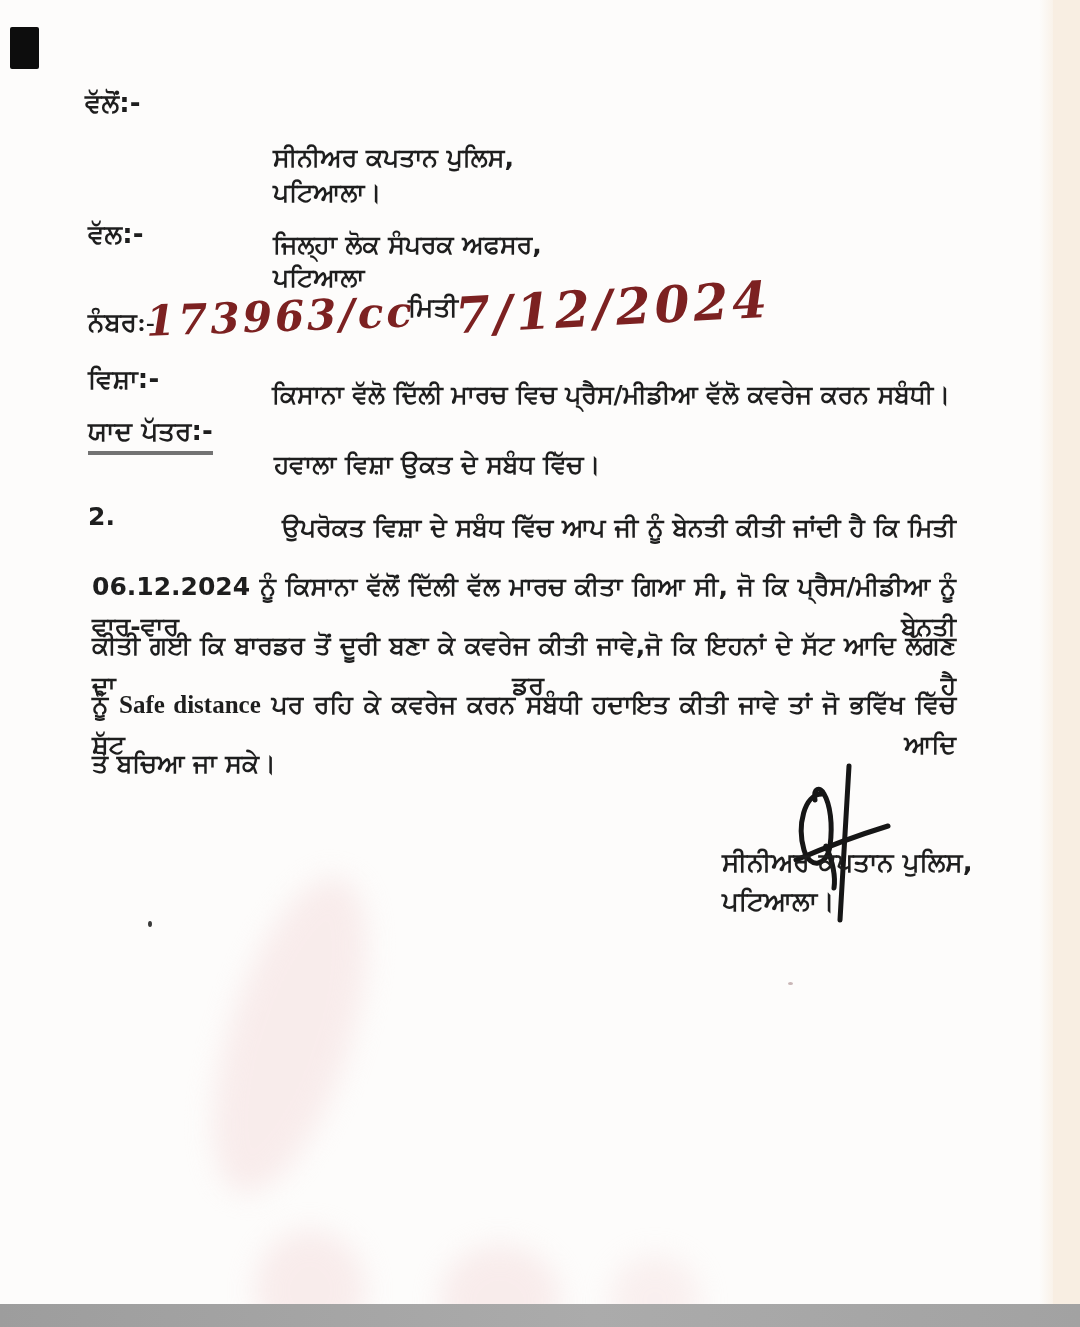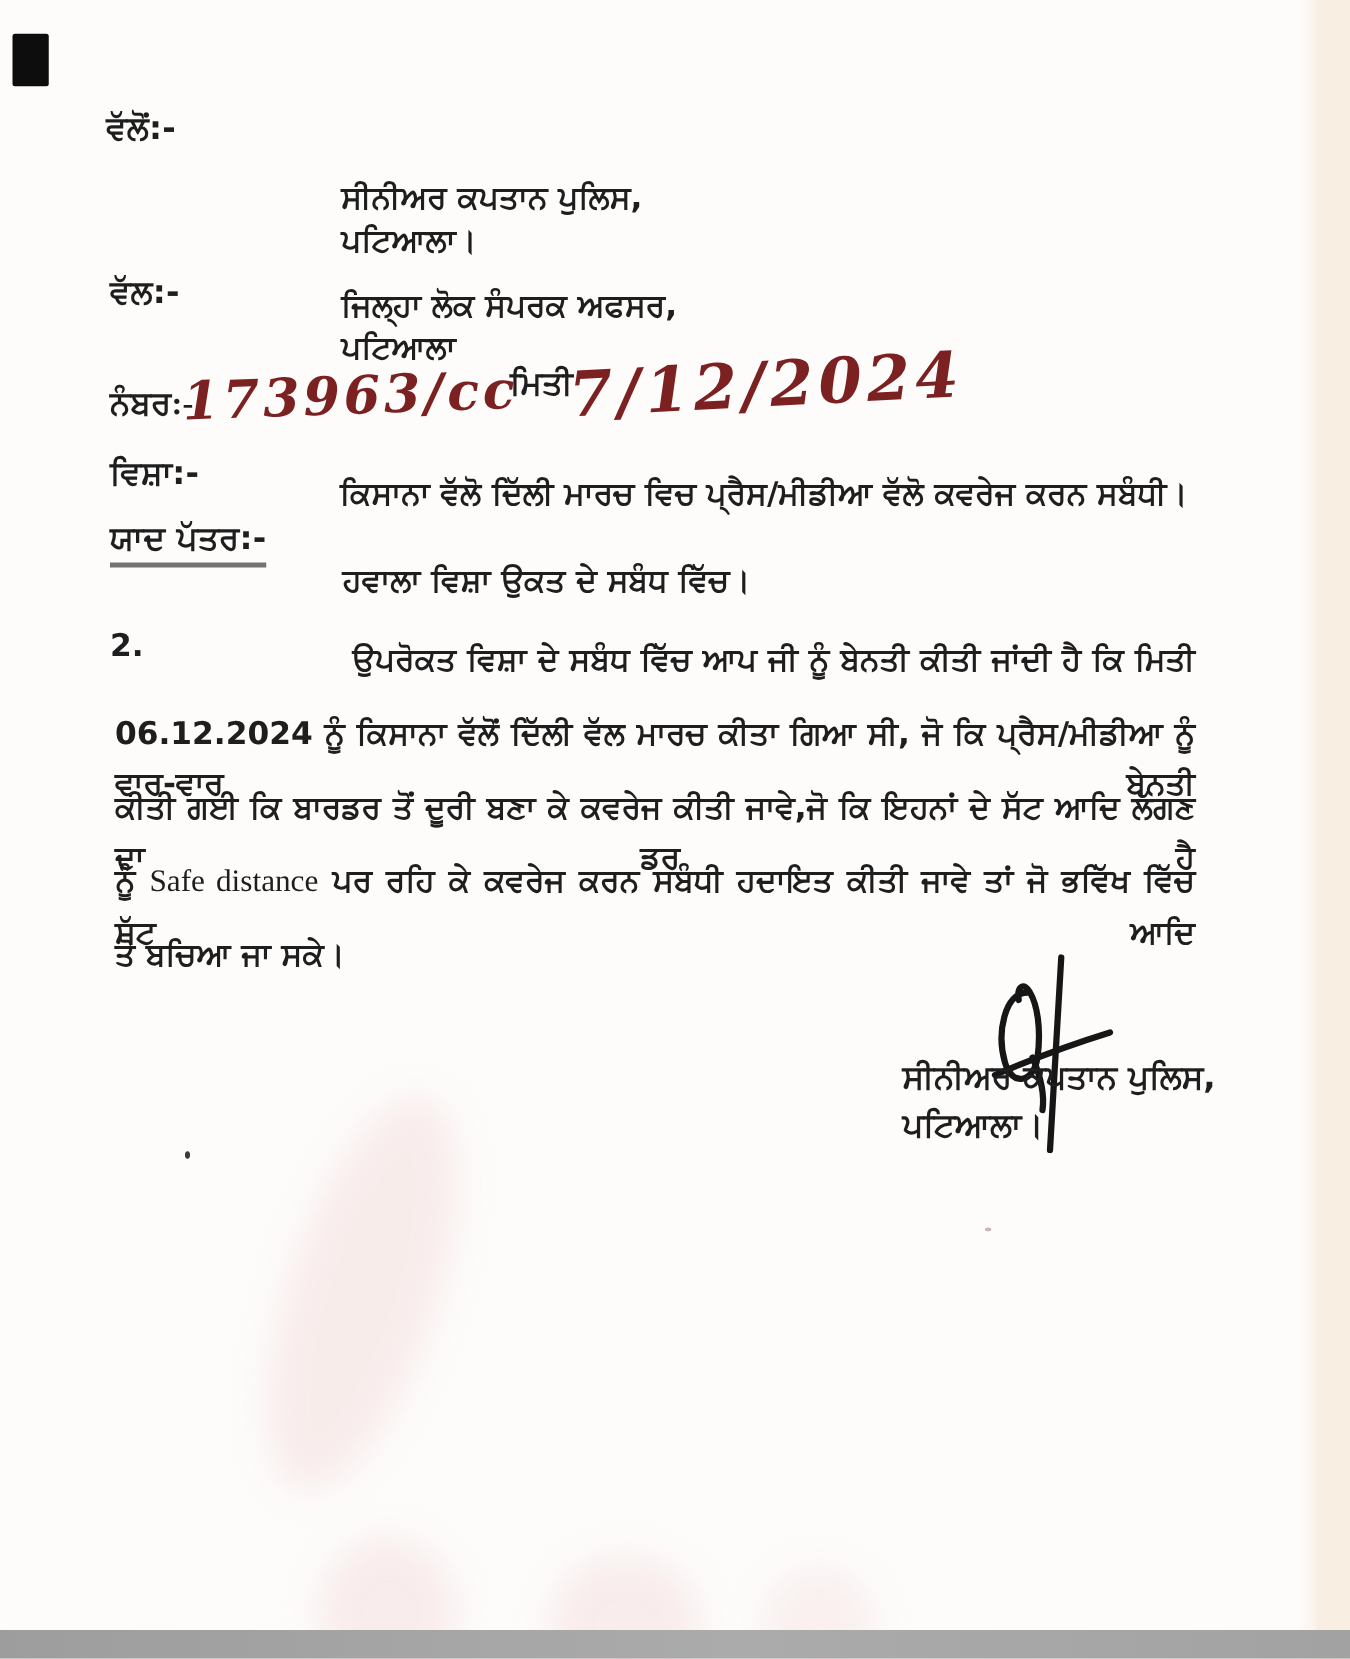--- a/index.html
+++ b/index.html
@@ -61,21 +61,21 @@
   .ink-date   { left: 455px; top: 278px; font-size: 50px; transform: rotate(-3deg); letter-spacing: 4px; }
 
   
   .para { left: 92px; top: 492px; width: 864px; margin-top: 16px; }
   .para .pline {
     font-weight: 600; font-size: 25px; height: 59px; line-height: 40px;
     text-align: justify; text-align-last: justify; white-space: normal;
   }
   .para .pline.first { padding-left: 190px; }
   .para .pline.last { text-align-last: left; }
-  .latin-bold { font-weight: 400; font-family: "Liberation Serif", "DejaVu Serif", serif; }
+  .latin-bold { font-weight: 700; font-family: "Liberation Serif", "DejaVu Serif", serif; }
 
   .closing { left: 722px; top: 843px; font-weight: 600; font-size: 26px; line-height: 39px; }
 
   .sig { left: 782px; top: 762px; }
 </style>
 </head>
 <body>
 
 <div class="right-strip-soft"></div>
 <div class="right-strip"></div>

